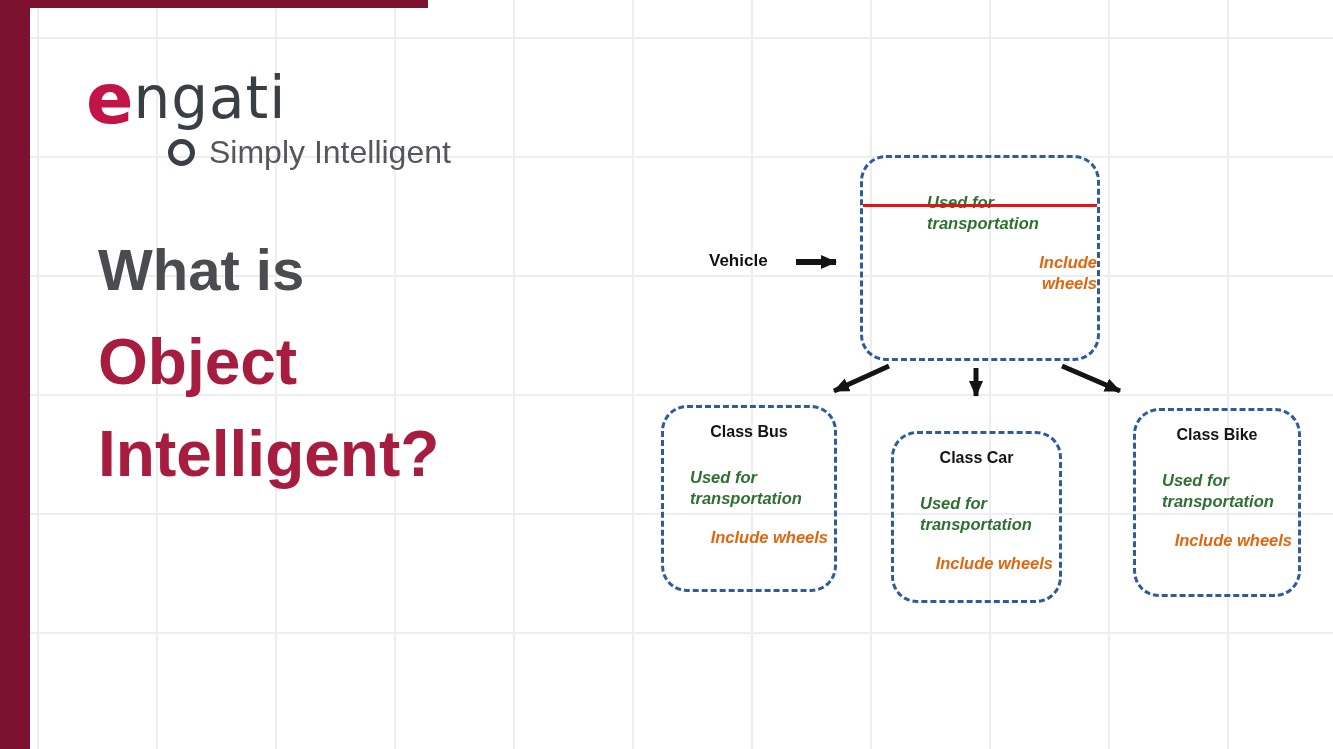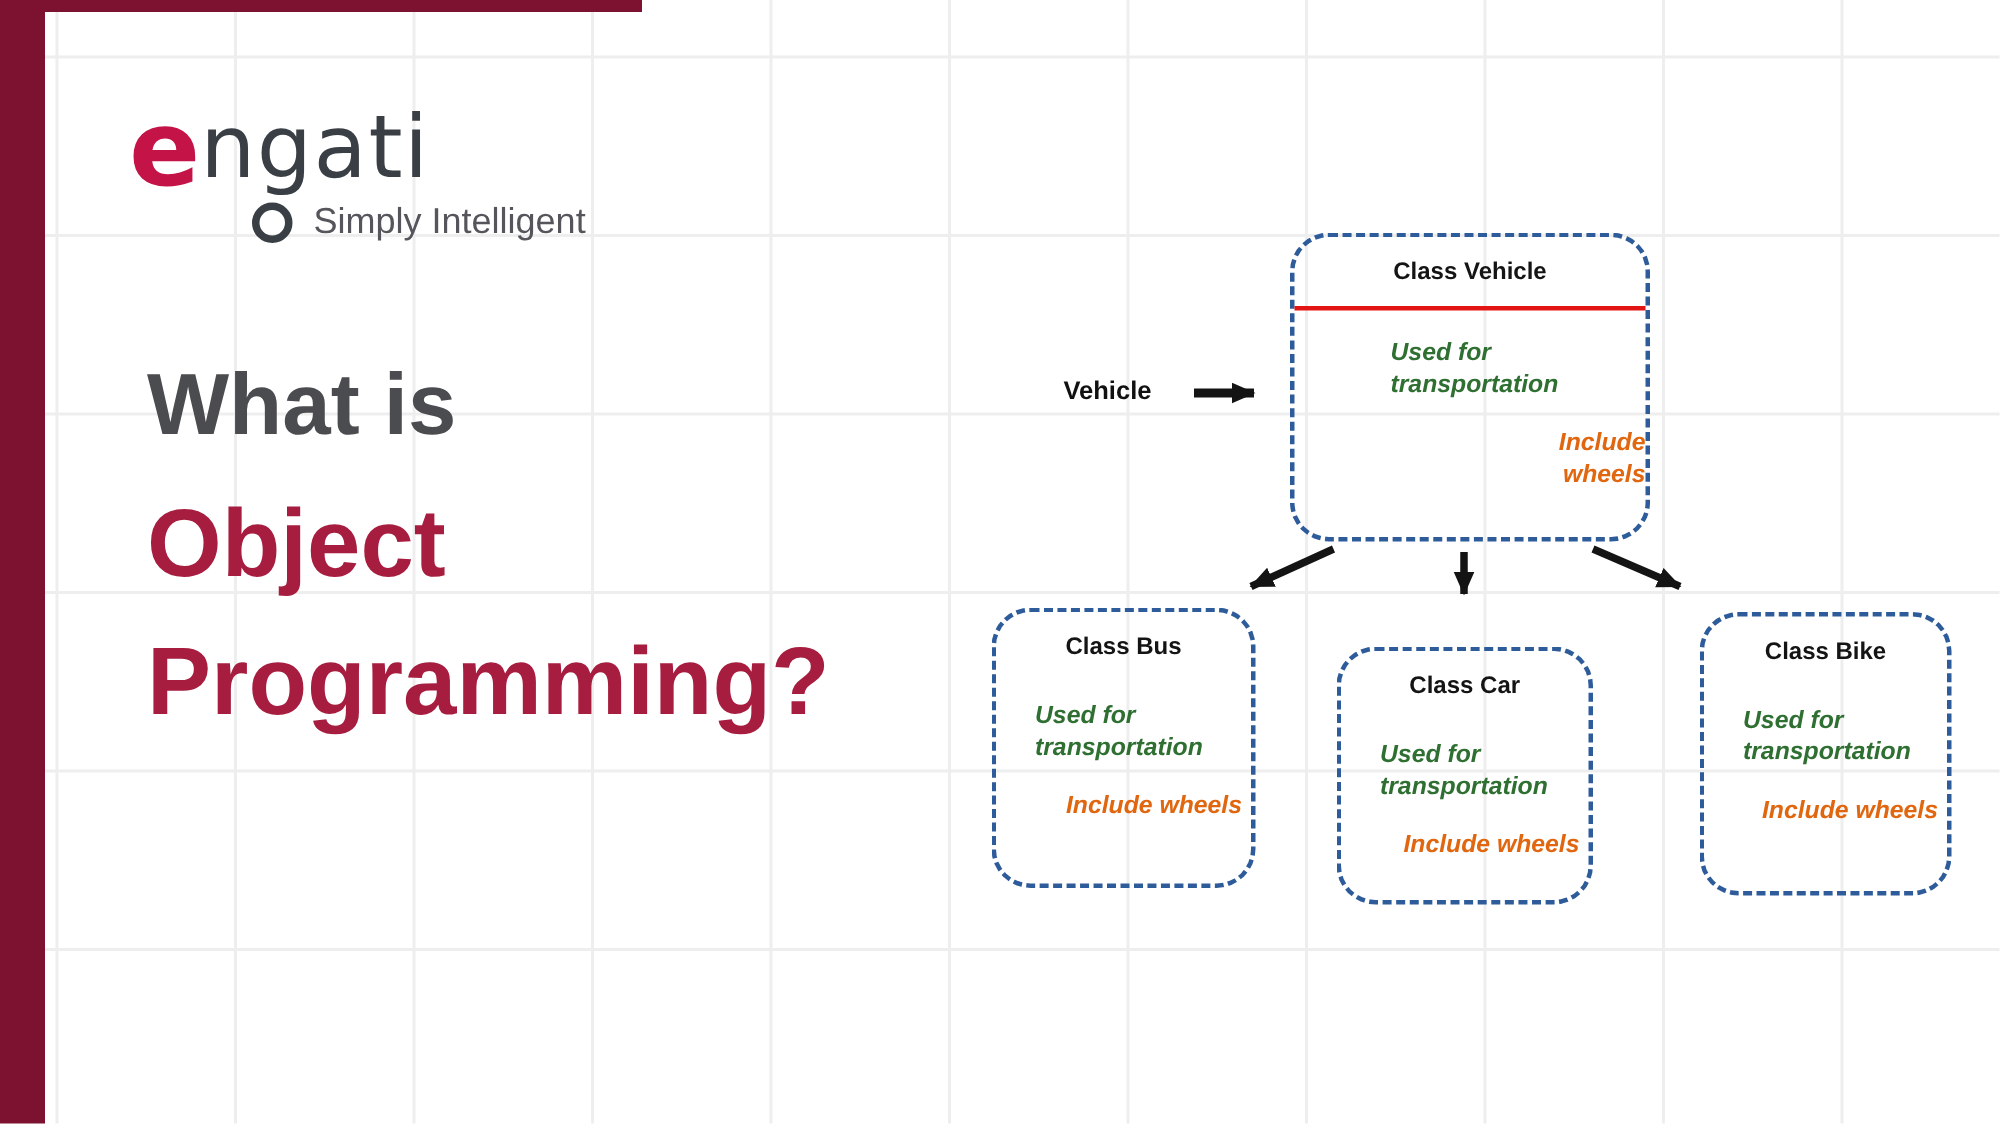--- a/index.html
+++ b/index.html
@@ -27,21 +27,21 @@
   .logo-e {
     font-family: "DejaVu Sans", sans-serif;
     font-size: 70px; line-height: 58px; font-weight: 700; color: #c31347;
   }
   .logo-text {
     font-family: "DejaVu Sans", sans-serif;
     font-size: 58px; line-height: 60px; font-weight: 500; color: #3a3f46; letter-spacing: 1px;
   }
   .tagline-row { display: flex; align-items: center; gap: 14px; margin-top: 6px; margin-left: 82px; }
   .logo-ring { width: 17px; height: 17px; border: 5px solid #3a3f46; border-radius: 50%; flex: 0 0 auto; }
-  .tagline { font-size: 24px; color: #54565b; }
+  .tagline { font-size: 32px; color: #54565b; }
 
   
   .title { position: absolute; left: 98px; top: 224px; }
   .title-line { line-height: 92px; white-space: nowrap; }
   .line-gray { font-size: 58px; font-weight: 700; color: #4b4c50; }
   .line-red  { font-size: 64px; font-weight: 700; color: #a71d3f; }
 
   
   .dbox {
     position: absolute; box-sizing: border-box;
@@ -80,39 +80,38 @@
     </div>
     <div class="tagline-row">
       <span class="logo-ring"></span>
       <span class="tagline">Simply Intelligent</span>
     </div>
   </div>
 
   <div class="title">
     <div class="title-line line-gray">What is</div>
     <div class="title-line line-red">Object</div>
-    <div class="title-line line-red">Programming?</div>
+    <div class="title-line line-red">Intelligent?</div>
   </div>
 
   <svg class="arrows" width="1333" height="749" viewBox="0 0 1333 749">
     <defs>
       <marker id="ah" markerWidth="18" markerHeight="16" refX="15" refY="7" orient="auto" markerUnits="userSpaceOnUse">
         <path d="M0,0 L16,7 L0,14 Z" fill="#141414"></path>
       </marker>
     </defs>
     <line x1="796" y1="262" x2="836" y2="262" stroke="#141414" stroke-width="6" marker-end="url(#ah)"></line>
     <line x1="889" y1="366" x2="834" y2="391" stroke="#141414" stroke-width="5" marker-end="url(#ah)"></line>
     <line x1="976" y1="368" x2="976" y2="396" stroke="#141414" stroke-width="5" marker-end="url(#ah)"></line>
     <line x1="1062" y1="366" x2="1120" y2="391" stroke="#141414" stroke-width="5" marker-end="url(#ah)"></line>
   </svg>
 
   <div class="features-label">Vehicle</div>
 
   <div class="dbox parent">
-    <div class="box-title">Class Vehicle</div>
     <div class="red-line"></div>
     <div class="box-body">
       <div class="feature green">Used for
 transportation</div>
       <div class="feature orange">Include
 wheels</div>
     </div>
   </div>
 
   <div class="dbox child box-bus">

